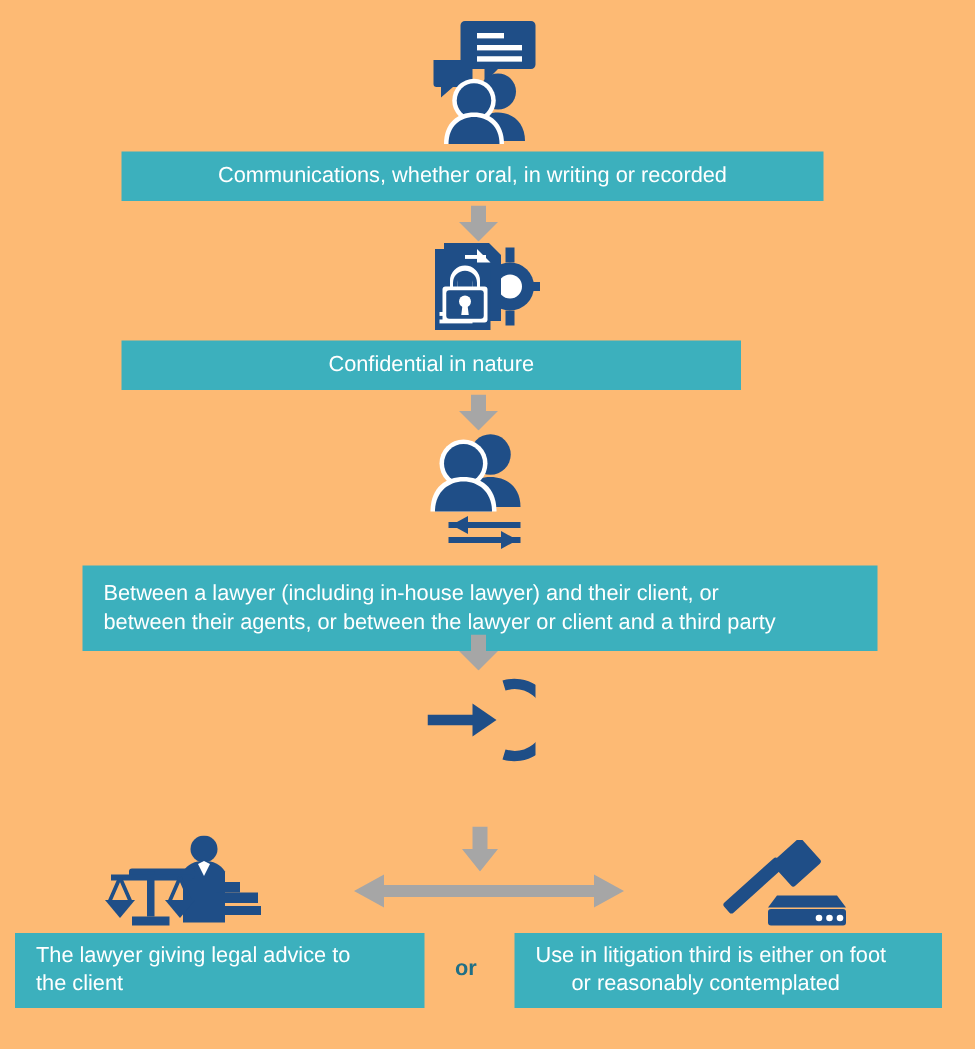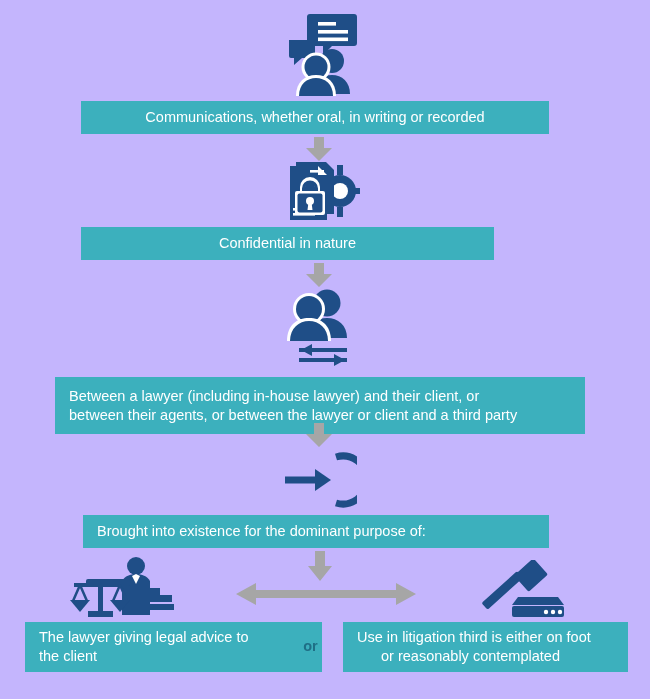--- a/index.html
+++ b/index.html
@@ -7,21 +7,21 @@
     padding: 0;
     background: #ffffff;
   }
   body {
     font-family: "Liberation Sans", sans-serif;
   }
   #canvas {
     position: relative;
     width: 650px;
     height: 699px;
-    background: #c4b5fd;
+    background: #fdba74;
     overflow: hidden;
   }
   .bar {
     position: absolute;
     background: #3cb0bd;
     color: #ffffff;
     font-size: 14.5px;
     line-height: 19px;
     box-sizing: border-box;
     display: flex;
@@ -158,23 +158,20 @@
   <div class="icon" style="left:285px; top:452px;">
     <svg width="72" height="56" viewBox="0 0 72 56">
       <path d="M21 5 a24 24 0 1 0 0 46" fill="none" stroke="#1f4e87" stroke-width="7" transform="rotate(180 36 28)"></path>
       <g fill="#1f4e87">
         <rect x="0" y="24.5" width="34" height="7"></rect>
         <path d="M30 17 l16 11 l-16 11 z"></path>
       </g>
     </svg>
   </div>
 
-  <div class="bar left" style="left:83px; top:515px; width:466px; height:33px;">
-    <span>Brought into existence for the dominant purpose of:</span>
-  </div>
 
   <div class="arrow-down" style="left:306px; top:551px;">
     <svg width="28" height="30" viewBox="0 0 28 30">
       <path d="M9 0 h10 v15 h7 L14 30 L2 15 h7 z" fill="#a6a6a6"></path>
     </svg>
   </div>
 
   <div class="h-arrow" style="left:236px; top:581px;">
     <svg width="180" height="26" viewBox="0 0 180 26">
       <path d="M0 13 L20 2 v7 h140 v-7 L180 13 L160 24 v-7 H20 v7 z" fill="#a6a6a6"></path>
@@ -221,21 +218,21 @@
 
         <path d="M30 45 h52 l-6 -8 h-40 z"></path>
         <rect x="30" y="46" width="52" height="11" rx="2"></rect>
         <circle cx="64" cy="52" r="2.2" fill="#ffffff"></circle>
         <circle cx="71" cy="52" r="2.2" fill="#ffffff"></circle>
         <circle cx="78" cy="52" r="2.2" fill="#ffffff"></circle>
       </g>
     </svg>
   </div>
 
-  <div class="bar left" style="left:25px; top:622px; width:297px; height:50px;">
+  <div class="bar left" style="left:10px; top:622px; width:273px; height:50px;">
     <span style="display:block;">
       <span style="display:block;">The lawyer giving legal advice to</span>
       <span style="display:block;">the client</span>
     </span>
   </div>
 
   <div class="or-label" style="left:298px; top:638px; width:25px;">or</div>
 
   <div class="bar left" style="left:343px; top:622px; width:285px; height:50px;">
     <span style="display:block;">

